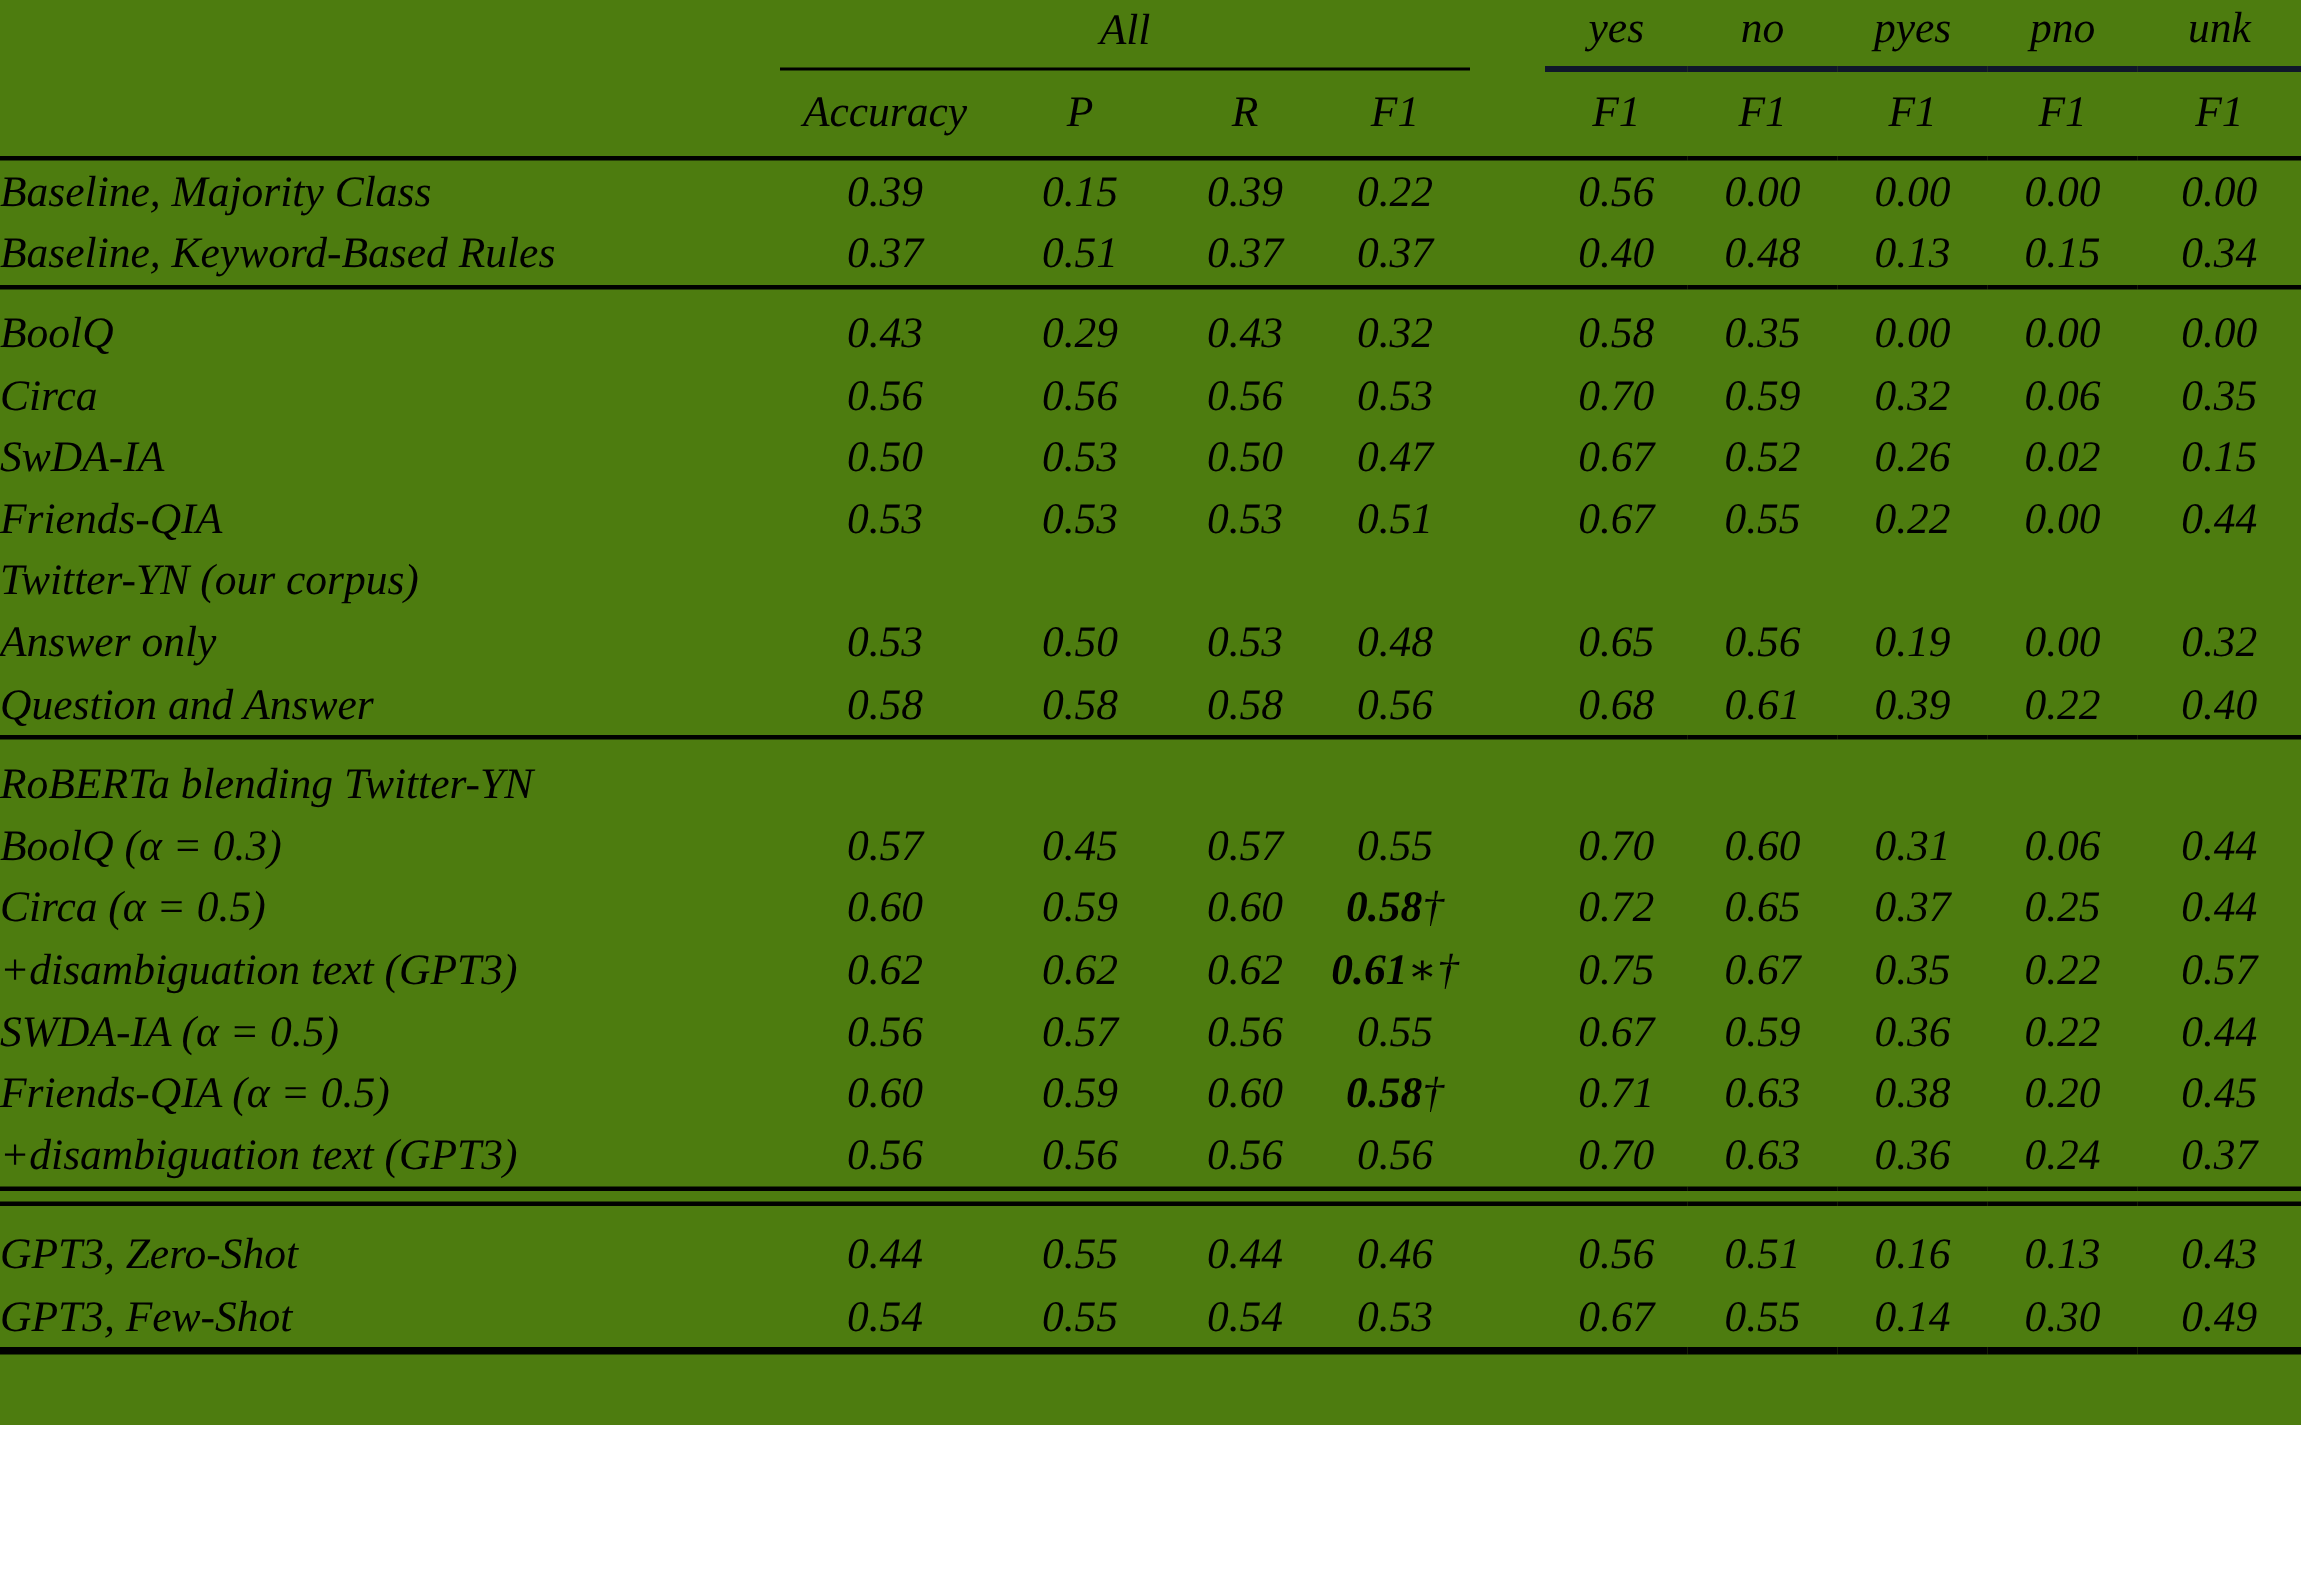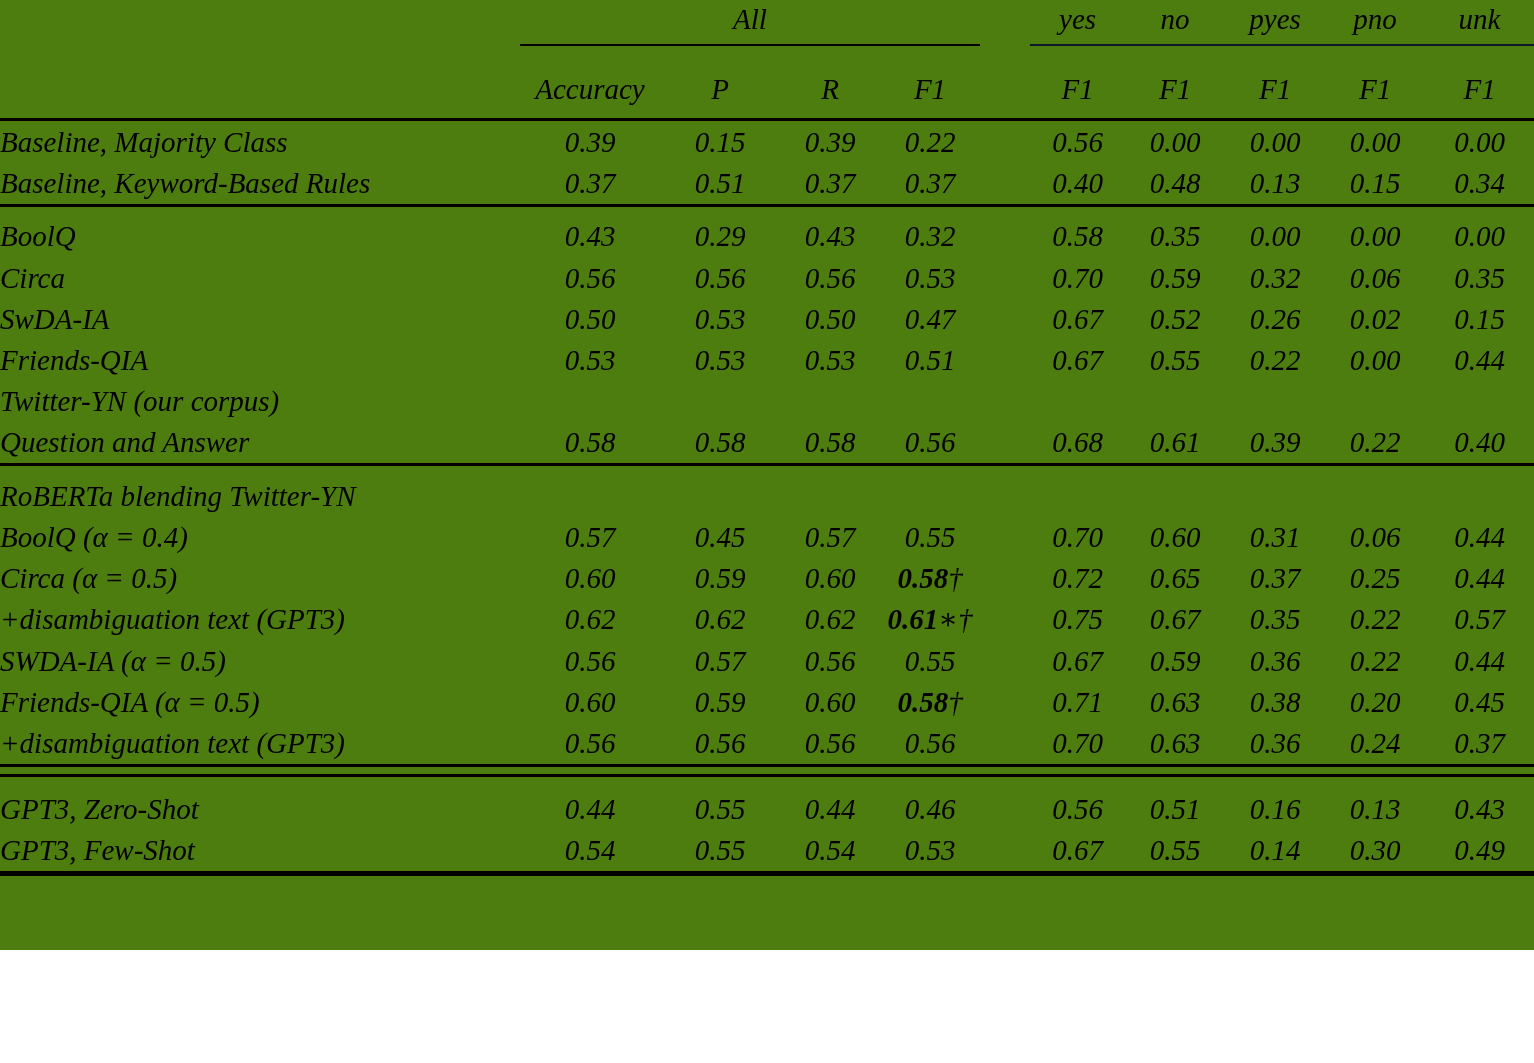--- a/index.html
+++ b/index.html
@@ -22,23 +22,23 @@
     font-size: 29px;
     line-height: 1.18;
     color: #000000;
     border-bottom: 5px solid #000000;
   }
   td { padding: 0; vertical-align: middle; }
 
   
   tr.group-row td { padding: 2px 0 8px 0; text-align: center; }
   tr.group-row td.group-all { border-bottom: 2px solid #000000; }
-  tr.group-row td.group-class { border-bottom: 2px solid #0f172a; }
+  tr.group-row td.group-class { border-bottom: 4px solid #0f172a; }
   tr.group-row td.gap, tr.group-row td.labelcol { border-bottom: none; }
-  tr.subheader-row td { padding: 26px 0 12px 0; text-align: center; border-bottom: 3px solid #000000; }
+  tr.subheader-row td { padding: 10px 0 12px 0; text-align: center; border-bottom: 3px solid #000000; }
 
   
   tr.data-row td, tr.section-row td { padding: 3.5px 0; }
   td.num { text-align: center; }
   td.label { text-align: left; white-space: nowrap; overflow: hidden; }
   td.indent-0 { padding-left: 25px; margin-left: 33px; }
   td.indent-1 { padding-left: 53px; margin-left: 48px; }
   td.indent-2 { padding-left: 79px; }
 
   .bold { font-weight: bold; }
@@ -171,40 +171,53 @@
           <td class="num">0.67</td>
           <td class="num">0.55</td>
           <td class="num">0.22</td>
           <td class="num">0.00</td>
           <td class="num">0.44</td>
         </tr>
         <tr class="section-row">
           <td colspan="11" class="label indent-1">Twitter-YN (our corpus)</td>
         </tr>
         <tr class="data-row">
+          <td class="label indent-2">Answer only</td>
+          <td class="num">0.53</td>
+          <td class="num">0.50</td>
+          <td class="num">0.53</td>
+          <td class="num">0.48</td>
+          <td class="gap"></td>
+          <td class="num">0.65</td>
+          <td class="num">0.56</td>
+          <td class="num">0.19</td>
+          <td class="num">0.00</td>
+          <td class="num">0.32</td>
+        </tr>
+        <tr class="data-row">
           <td class="label indent-2">Question and Answer</td>
           <td class="num">0.58</td>
           <td class="num">0.58</td>
           <td class="num">0.58</td>
           <td class="num">0.56</td>
           <td class="gap"></td>
           <td class="num">0.68</td>
           <td class="num">0.61</td>
           <td class="num">0.39</td>
           <td class="num">0.22</td>
           <td class="num">0.40</td>
         </tr>
         <tr class="rule">
           <td colspan="11"></td>
         </tr>
         <tr class="section-row">
           <td colspan="11" class="label indent-0">RoBERTa blending Twitter-YN</td>
         </tr>
         <tr class="data-row">
-          <td class="label indent-1">BoolQ (α = 0.4)</td>
+          <td class="label indent-1">BoolQ (α = 0.3)</td>
           <td class="num">0.57</td>
           <td class="num">0.45</td>
           <td class="num">0.57</td>
           <td class="num">0.55</td>
           <td class="gap"></td>
           <td class="num">0.70</td>
           <td class="num">0.60</td>
           <td class="num">0.31</td>
           <td class="num">0.06</td>
           <td class="num">0.44</td>

